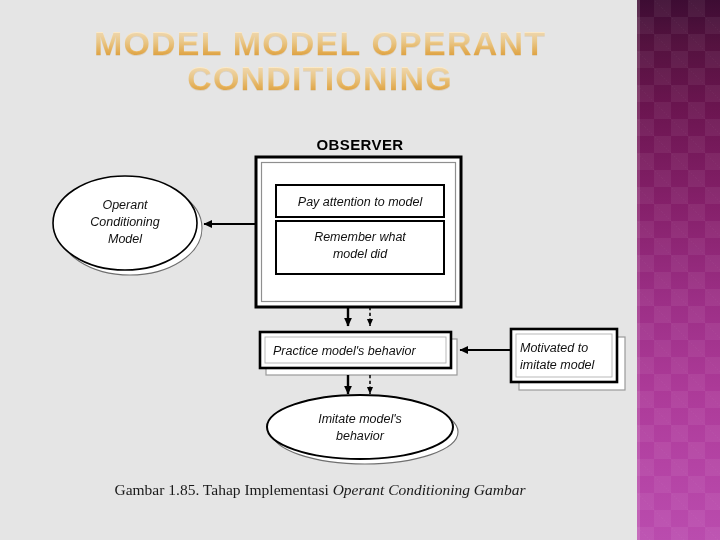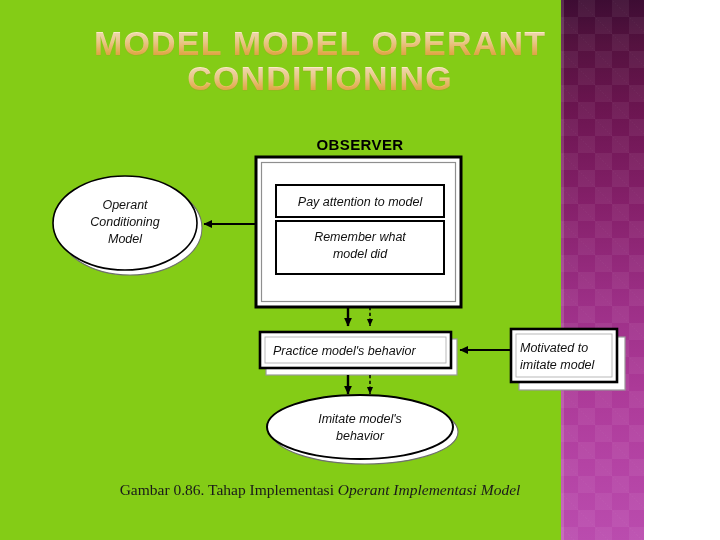--- a/index.html
+++ b/index.html
@@ -11,23 +11,23 @@
   body {
     width: 720px;
     height: 540px;
     overflow: hidden;
     font-family: "Liberation Sans", sans-serif;
     position: relative;
   }
   #slide {
     position: absolute;
     left: 0; top: 0;
-    width: 644px;
-    height: 540px;
-    background: #84cc16;
+    width: 720px;
+    height: 540px;
+    background: #e5e5e5;
     overflow: hidden;
   }
 
   
   .side-band {
     position: absolute;
     top: 0;
     right: 0;
     width: 83px;
     height: 540px;
@@ -209,15 +209,15 @@
 
       <g>
         <ellipse cx="357" cy="432" rx="93" ry="32" fill="#ffffff" stroke="#6f6f6f" stroke-width="1.1"></ellipse>
         <ellipse cx="352" cy="427" rx="93" ry="32" fill="#ffffff" stroke="#000000" stroke-width="2"></ellipse>
         <text class="dg-text" x="352" y="423" text-anchor="middle">Imitate model's</text>
         <text class="dg-text" x="352" y="440" text-anchor="middle">behavior</text>
       </g>
     </svg>
   </div>
 
-  <div class="caption"><span>Gambar 0.86. Tahap Implementasi </span><i>Operant Implementasi Model</i></div>
+  <div class="caption"><span>Gambar 1.85. Tahap Implementasi </span><i>Operant Conditioning Gambar</i></div>
 
 </div>
 
 </body></html>

